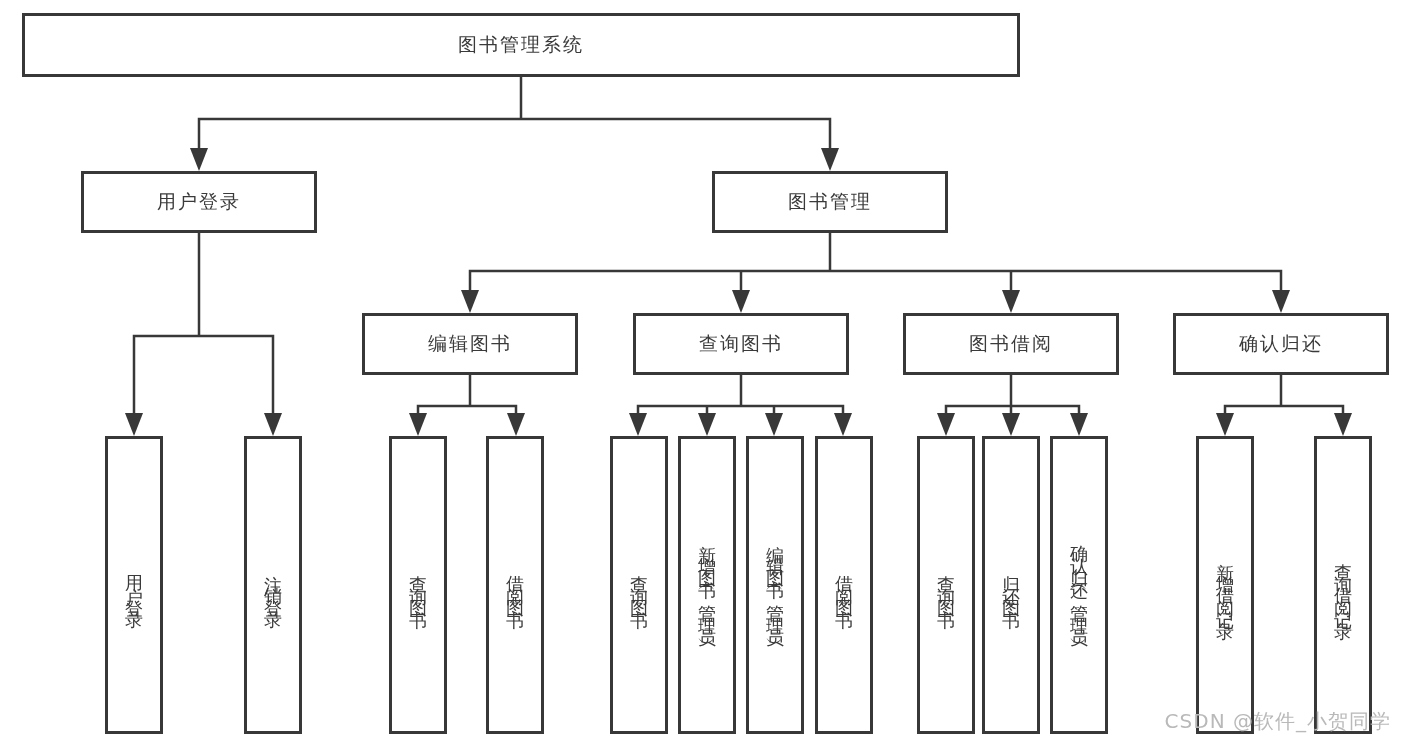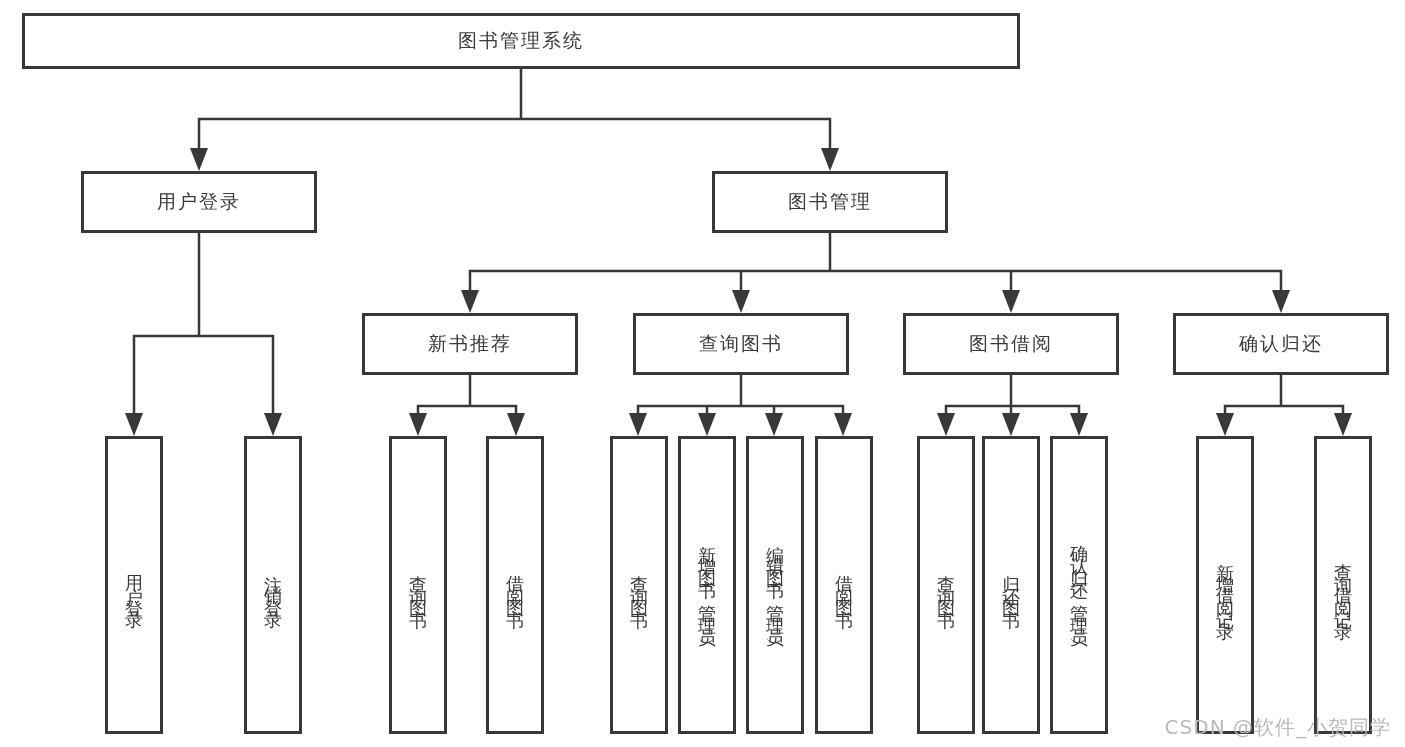--- a/index.html
+++ b/index.html
@@ -31,21 +31,21 @@
     writing-mode: vertical-rl;
     text-orientation: mixed;
     font-size: 18px;
     letter-spacing: 12px;
     line-height: 1.1;
     white-space: nowrap;
   }
   .watermark {
     position: absolute;
     right: 14px;
-    bottom: 6px;
+    bottom: 12px;
     font-size: 20px;
     letter-spacing: 1px;
     color: #b9b9b9;
     white-space: nowrap;
   }
 </style>
 </head>
 <body>
 
 <div class="stage">
@@ -76,33 +76,33 @@
       <polygon points="765,413 783,413 774,436"></polygon>
       <polygon points="834,413 852,413 843,436"></polygon>
       <polygon points="937,413 955,413 946,436"></polygon>
       <polygon points="1002,413 1020,413 1011,436"></polygon>
       <polygon points="1070,413 1088,413 1079,436"></polygon>
       <polygon points="1216,413 1234,413 1225,436"></polygon>
       <polygon points="1334,413 1352,413 1343,436"></polygon>
     </g>
   </svg>
 
-  <div class="node box-h" style="left:22px; top:13px; width:998px; height:56px;">
+  <div class="node box-h" style="left:22px; top:13px; width:998px; height:64px;">
     <span>图书管理系统</span>
   </div>
 
   <div class="node box-h" style="left:81px; top:171px; width:236px; height:62px;">
     <span>用户登录</span>
   </div>
   <div class="node box-h" style="left:712px; top:171px; width:236px; height:62px;">
     <span>图书管理</span>
   </div>
 
   <div class="node box-h" style="left:362px; top:313px; width:216px; height:62px;">
-    <span>新书推荐</span>
+    <span>编辑图书</span>
   </div>
   <div class="node box-h" style="left:633px; top:313px; width:216px; height:62px;">
     <span>查询图书</span>
   </div>
   <div class="node box-h" style="left:903px; top:313px; width:216px; height:62px;">
     <span>图书借阅</span>
   </div>
   <div class="node box-h" style="left:1173px; top:313px; width:216px; height:62px;">
     <span>确认归还</span>
   </div>

